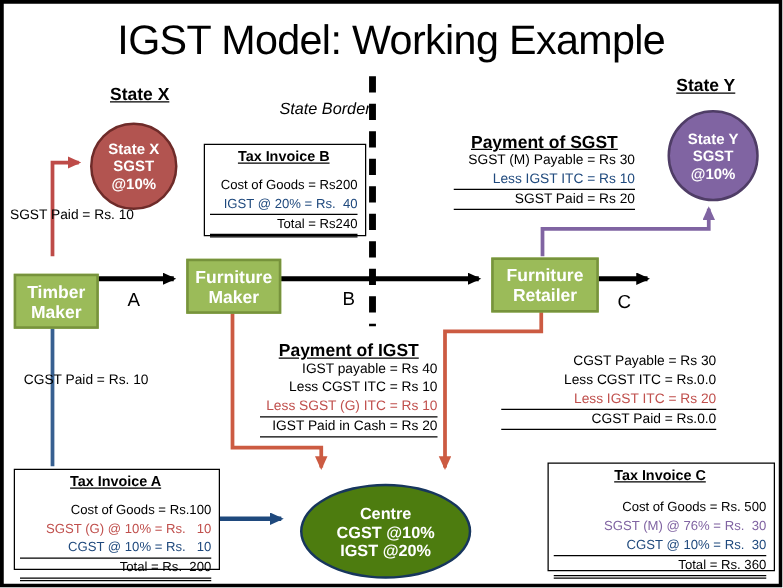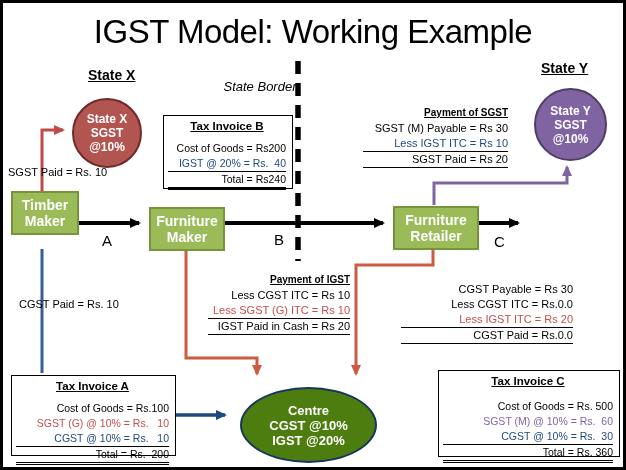--- a/index.html
+++ b/index.html
@@ -38,21 +38,21 @@
     background:#4d7c0f; border:2px solid #17365D; border-radius:50%;
     display:flex; flex-direction:column; align-items:center; justify-content:center;
     color:#fff; font-weight:bold; font-size:13px; line-height:15px; text-align:center;
   }
 
   .gbox {
     position:absolute; height:44px; background:#9BBB59; border:2px solid #77933C;
     display:flex; flex-direction:column; align-items:center; justify-content:center;
     color:#fff; font-weight:bold; font-size:14px; line-height:16px; text-align:center;
   }
-  .gbox.timber   { left:8px;   top:188px; width:68px; }
+  .gbox.timber   { left:8px;   top:216px; width:68px; }
   .gbox.fmaker   { left:146px; top:204px; width:76px; }
   .gbox.fretail  { left:390px; top:203px; width:86px; }
   .gbox.fconsum  { left:525px; top:203px; width:87px; }
 
   .note { position:absolute; font-size:11px; color:#000; white-space:pre; }
 
   .invoice {
     position:absolute; background:#fff; border:1.5px solid #000;
     font-size:10.5px; color:#000; padding:4px 6px 2px 4px;
   }
@@ -67,21 +67,21 @@
   .row { text-align:right; line-height:15px; white-space:pre; }
   .payment .row { line-height:15px; }
   .blue   { color:#1F497D; }
   .red    { color:#C0504D; }
   .purple { color:#8064A2; }
   .rule  { border-bottom:1px solid #000; }
   .dbl   { border-bottom:3px double #000; }
 
   .payment { position:absolute; font-size:11px; color:#000; }
   .payment .pay-title {
-    text-align:right; font-weight:bold; font-size:10px;
+    text-align:center; font-weight:bold; font-size:14px;
     text-decoration:underline; line-height:16px;
   }
   .payment.sgst { left:360px; top:102px; width:145px; }
   .payment.igst { left:205px; top:269px; width:142px; }
   .payment.cgst { left:398px; top:279px; width:172px; }
 </style>
 </head>
 <body>
 
 <div id="slide">
@@ -166,20 +166,21 @@
     <span>Furniture</span>
     <span>Retailer</span>
   </div>
 
   <div class="flow-letter" style="left:99px; top:229px;">A</div>
   <div class="flow-letter" style="left:271px; top:228px;">B</div>
   <div class="flow-letter" style="left:491px; top:230px;">C</div>
 
   <div class="payment igst">
     <div class="pay-title">Payment of IGST</div>
+    <div class="row">IGST payable = Rs 40</div>
     <div class="row">Less CGST ITC = Rs 10</div>
     <div class="row red rule">Less SGST (G) ITC = Rs 10</div>
     <div class="row rule">IGST Paid in Cash = Rs 20</div>
   </div>
 
   <div class="payment cgst">
     <div class="row">CGST Payable = Rs 30</div>
     <div class="row">Less CGST ITC = Rs.0.0</div>
     <div class="row red rule">Less IGST ITC = Rs 20</div>
     <div class="row rule">CGST Paid = Rs.0.0</div>
@@ -195,18 +196,18 @@
 
   <div class="ellipse">
     <span>Centre</span>
     <span>CGST @10%</span>
     <span>IGST @20%</span>
   </div>
 
   <div class="invoice c">
     <div class="inv-title">Tax Invoice C</div>
     <div class="row">Cost of Goods = Rs. 500</div>
-    <div class="row purple">SGST (M) @ 10% = Rs.  60</div>
+    <div class="row purple">SGST (M) @ 76% = Rs.  30</div>
     <div class="row blue rule">CGST @ 10% = Rs.  30</div>
     <div class="row dbl">Total = Rs. 360</div>
   </div>
 
 </div>
 
 </body></html>

